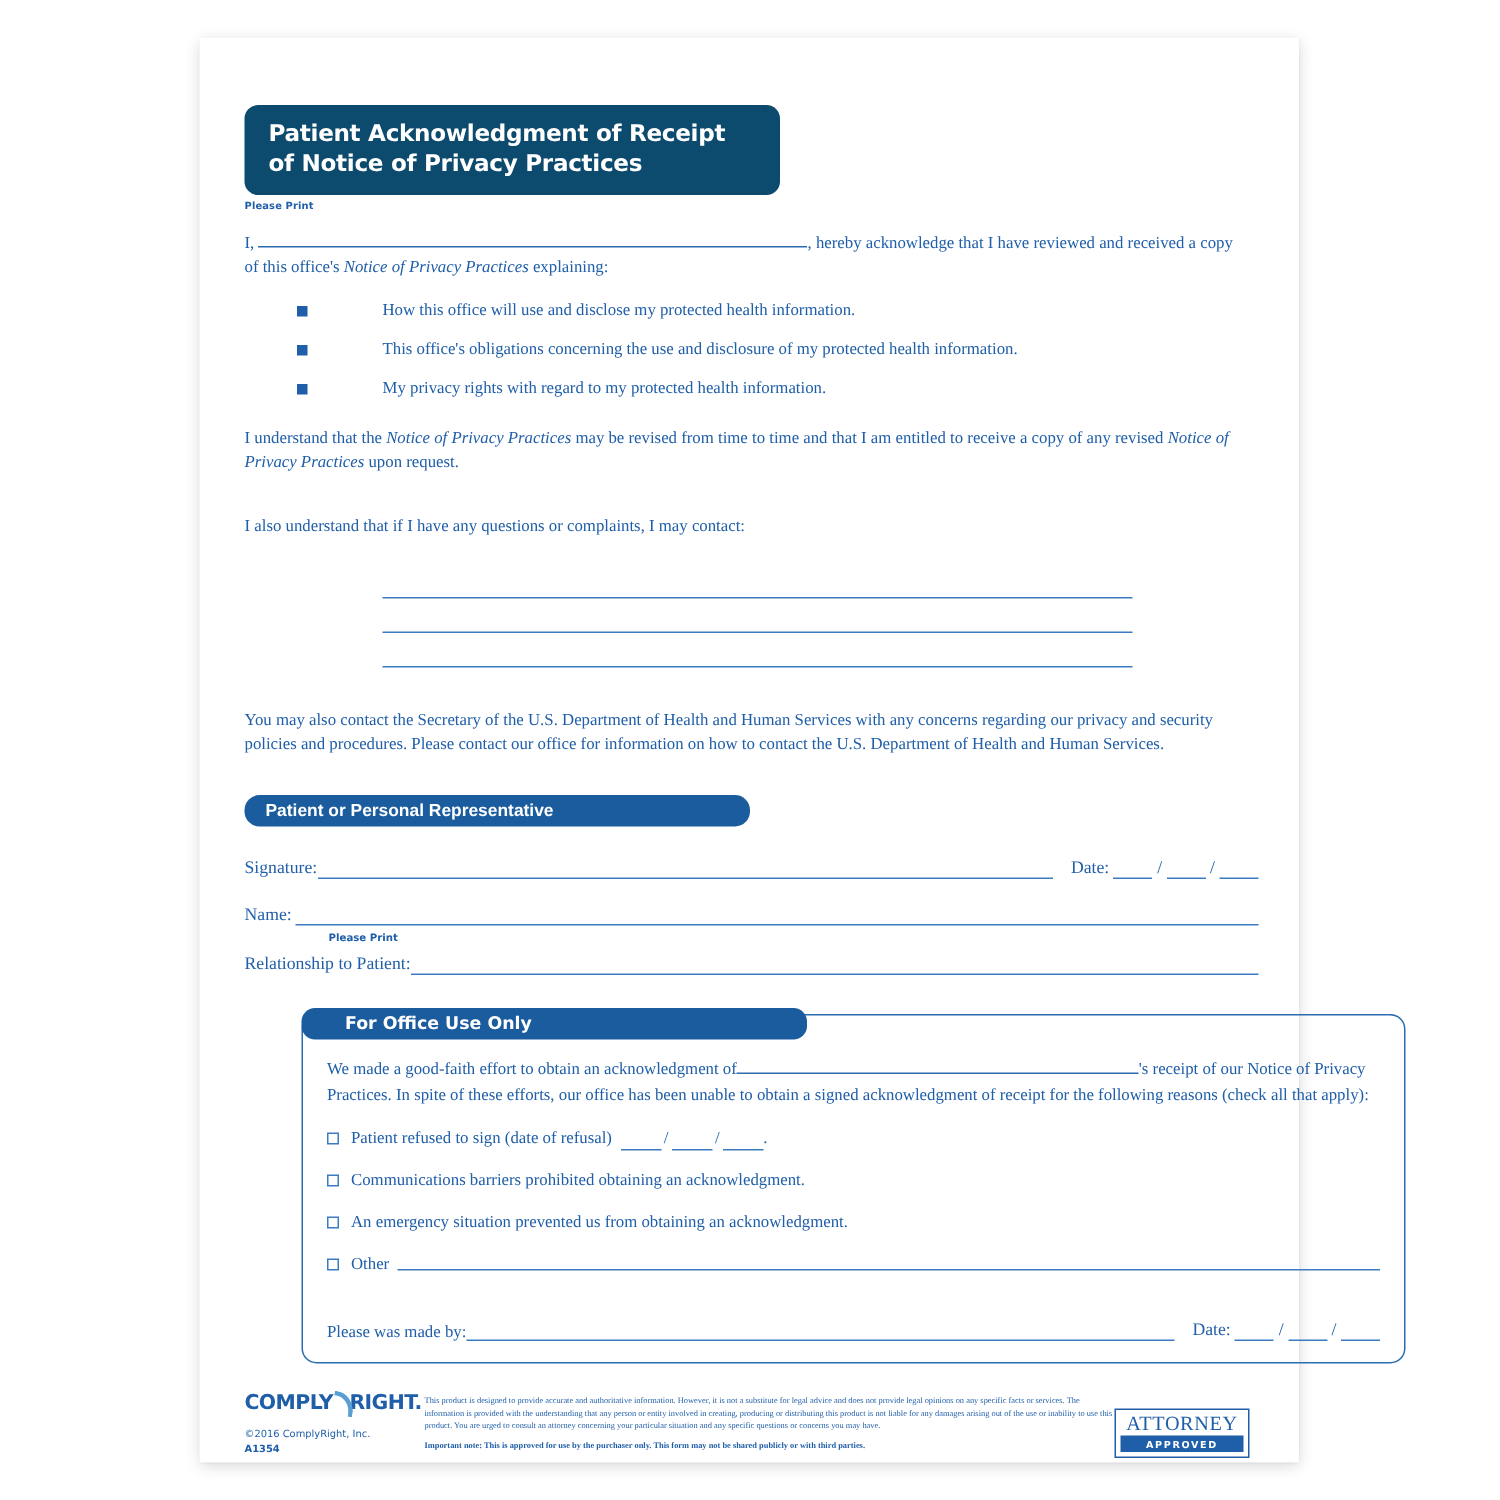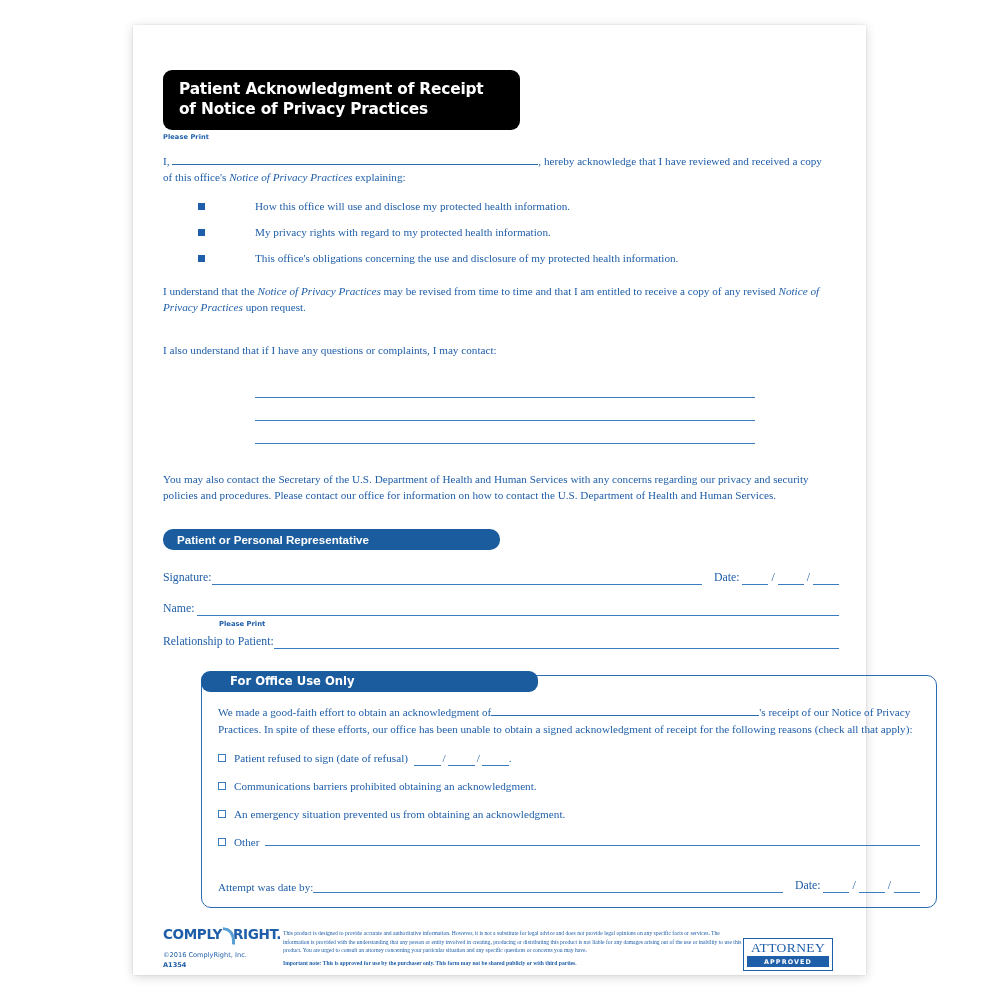--- a/index.html
+++ b/index.html
@@ -27,21 +27,21 @@
   #content {
     position: absolute;
     left: 30px; top: 45px;
     width: 676px;
   }
   .body-txt  { color: #1f5ea8; font-size: 11.2px; line-height: 1.42; }
   .ital      { font-style: italic; }
 
   
   .title-banner {
-    background: #000000;
+    background: #0c4a6e;
     border-radius: 9px;
     width: 357px;
     padding: 9px 16px 11px 16px;
     color: #ffffff;
     font-family: "DejaVu Sans", sans-serif;
     font-weight: bold;
     font-size: 15.4px;
     line-height: 1.30;
     letter-spacing: -0.2px;
   }
@@ -286,25 +286,25 @@
         <span>of this office's </span><span class="ital">Notice of Privacy Practices</span><span> explaining:</span>
       </div>
 
       <div class="bullets">
         <div class="bullet-row">
           <span class="bullet-sq"></span>
           <span class="bullet-txt">How this office will use and disclose my protected health information.</span>
         </div>
         <div class="bullet-row">
           <span class="bullet-sq"></span>
-          <span class="bullet-txt">My privacy rights with regard to my protected health information.</span>
+          <span class="bullet-txt">This office's obligations concerning the use and disclosure of my protected health information.</span>
         </div>
         <div class="bullet-row">
           <span class="bullet-sq"></span>
-          <span class="bullet-txt">This office's obligations concerning the use and disclosure of my protected health information.</span>
+          <span class="bullet-txt">My privacy rights with regard to my protected health information.</span>
         </div>
       </div>
 
       <div class="para body-txt">
         <span>I understand that the </span><span class="ital">Notice of Privacy Practices</span><span> may be revised from time to time and that I am entitled to receive a copy of any revised </span><span class="ital">Notice of Privacy Practices</span><span> upon request.</span>
       </div>
 
       <div class="para2 body-txt">I also understand that if I have any questions or complaints, I may contact:</div>
 
       <div class="contact-lines">
@@ -377,21 +377,21 @@
             <span class="chk-lbl">An emergency situation prevented us from obtaining an acknowledgment.</span>
           </div>
 
           <div class="chk-row">
             <span class="chk-box"></span>
             <span class="chk-lbl">Other</span>
             <span class="other-rule"></span>
           </div>
 
           <div class="attempt-row">
-            <span class="sig-label">Attempt was date by:</span>
+            <span class="sig-label">Please was made by:</span>
             <span class="rule"></span>
             <span class="date-grp">
               <span class="sig-label">Date:</span>
               &nbsp;<span class="seg"></span>
               <span class="slash">/</span>
               <span class="seg"></span>
               <span class="slash">/</span>
               <span class="seg"></span>
             </span>
           </div>

